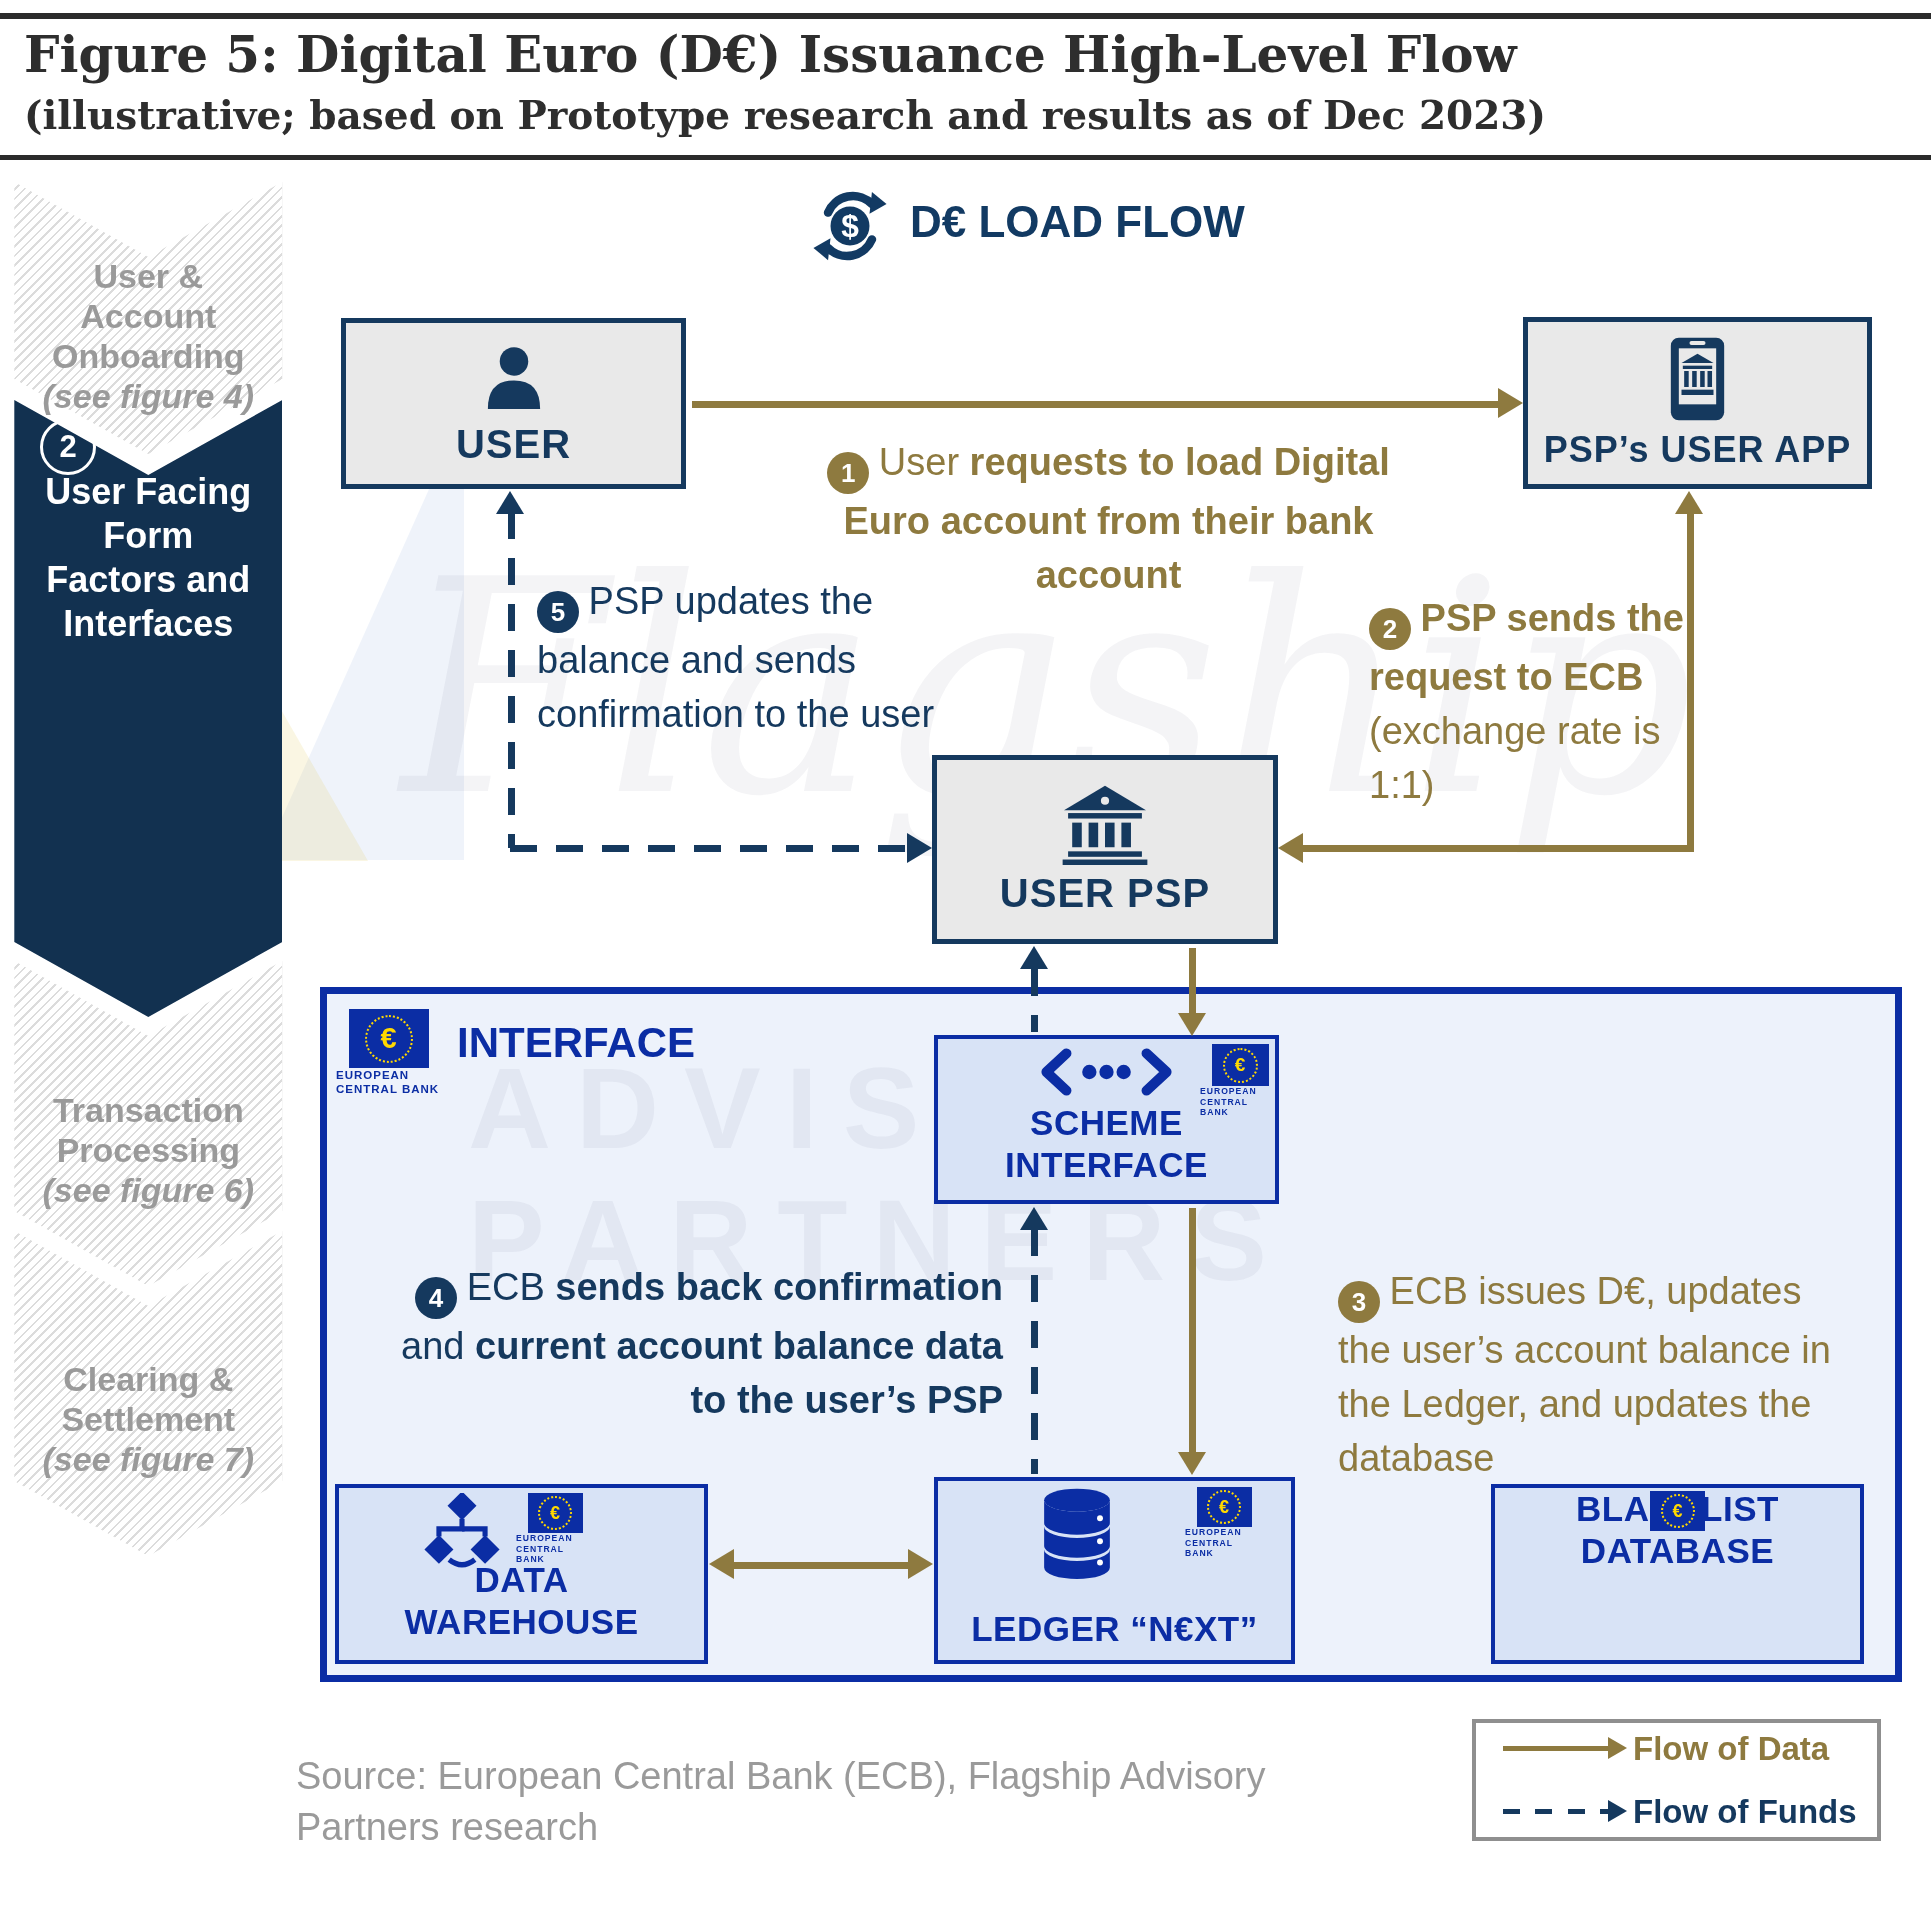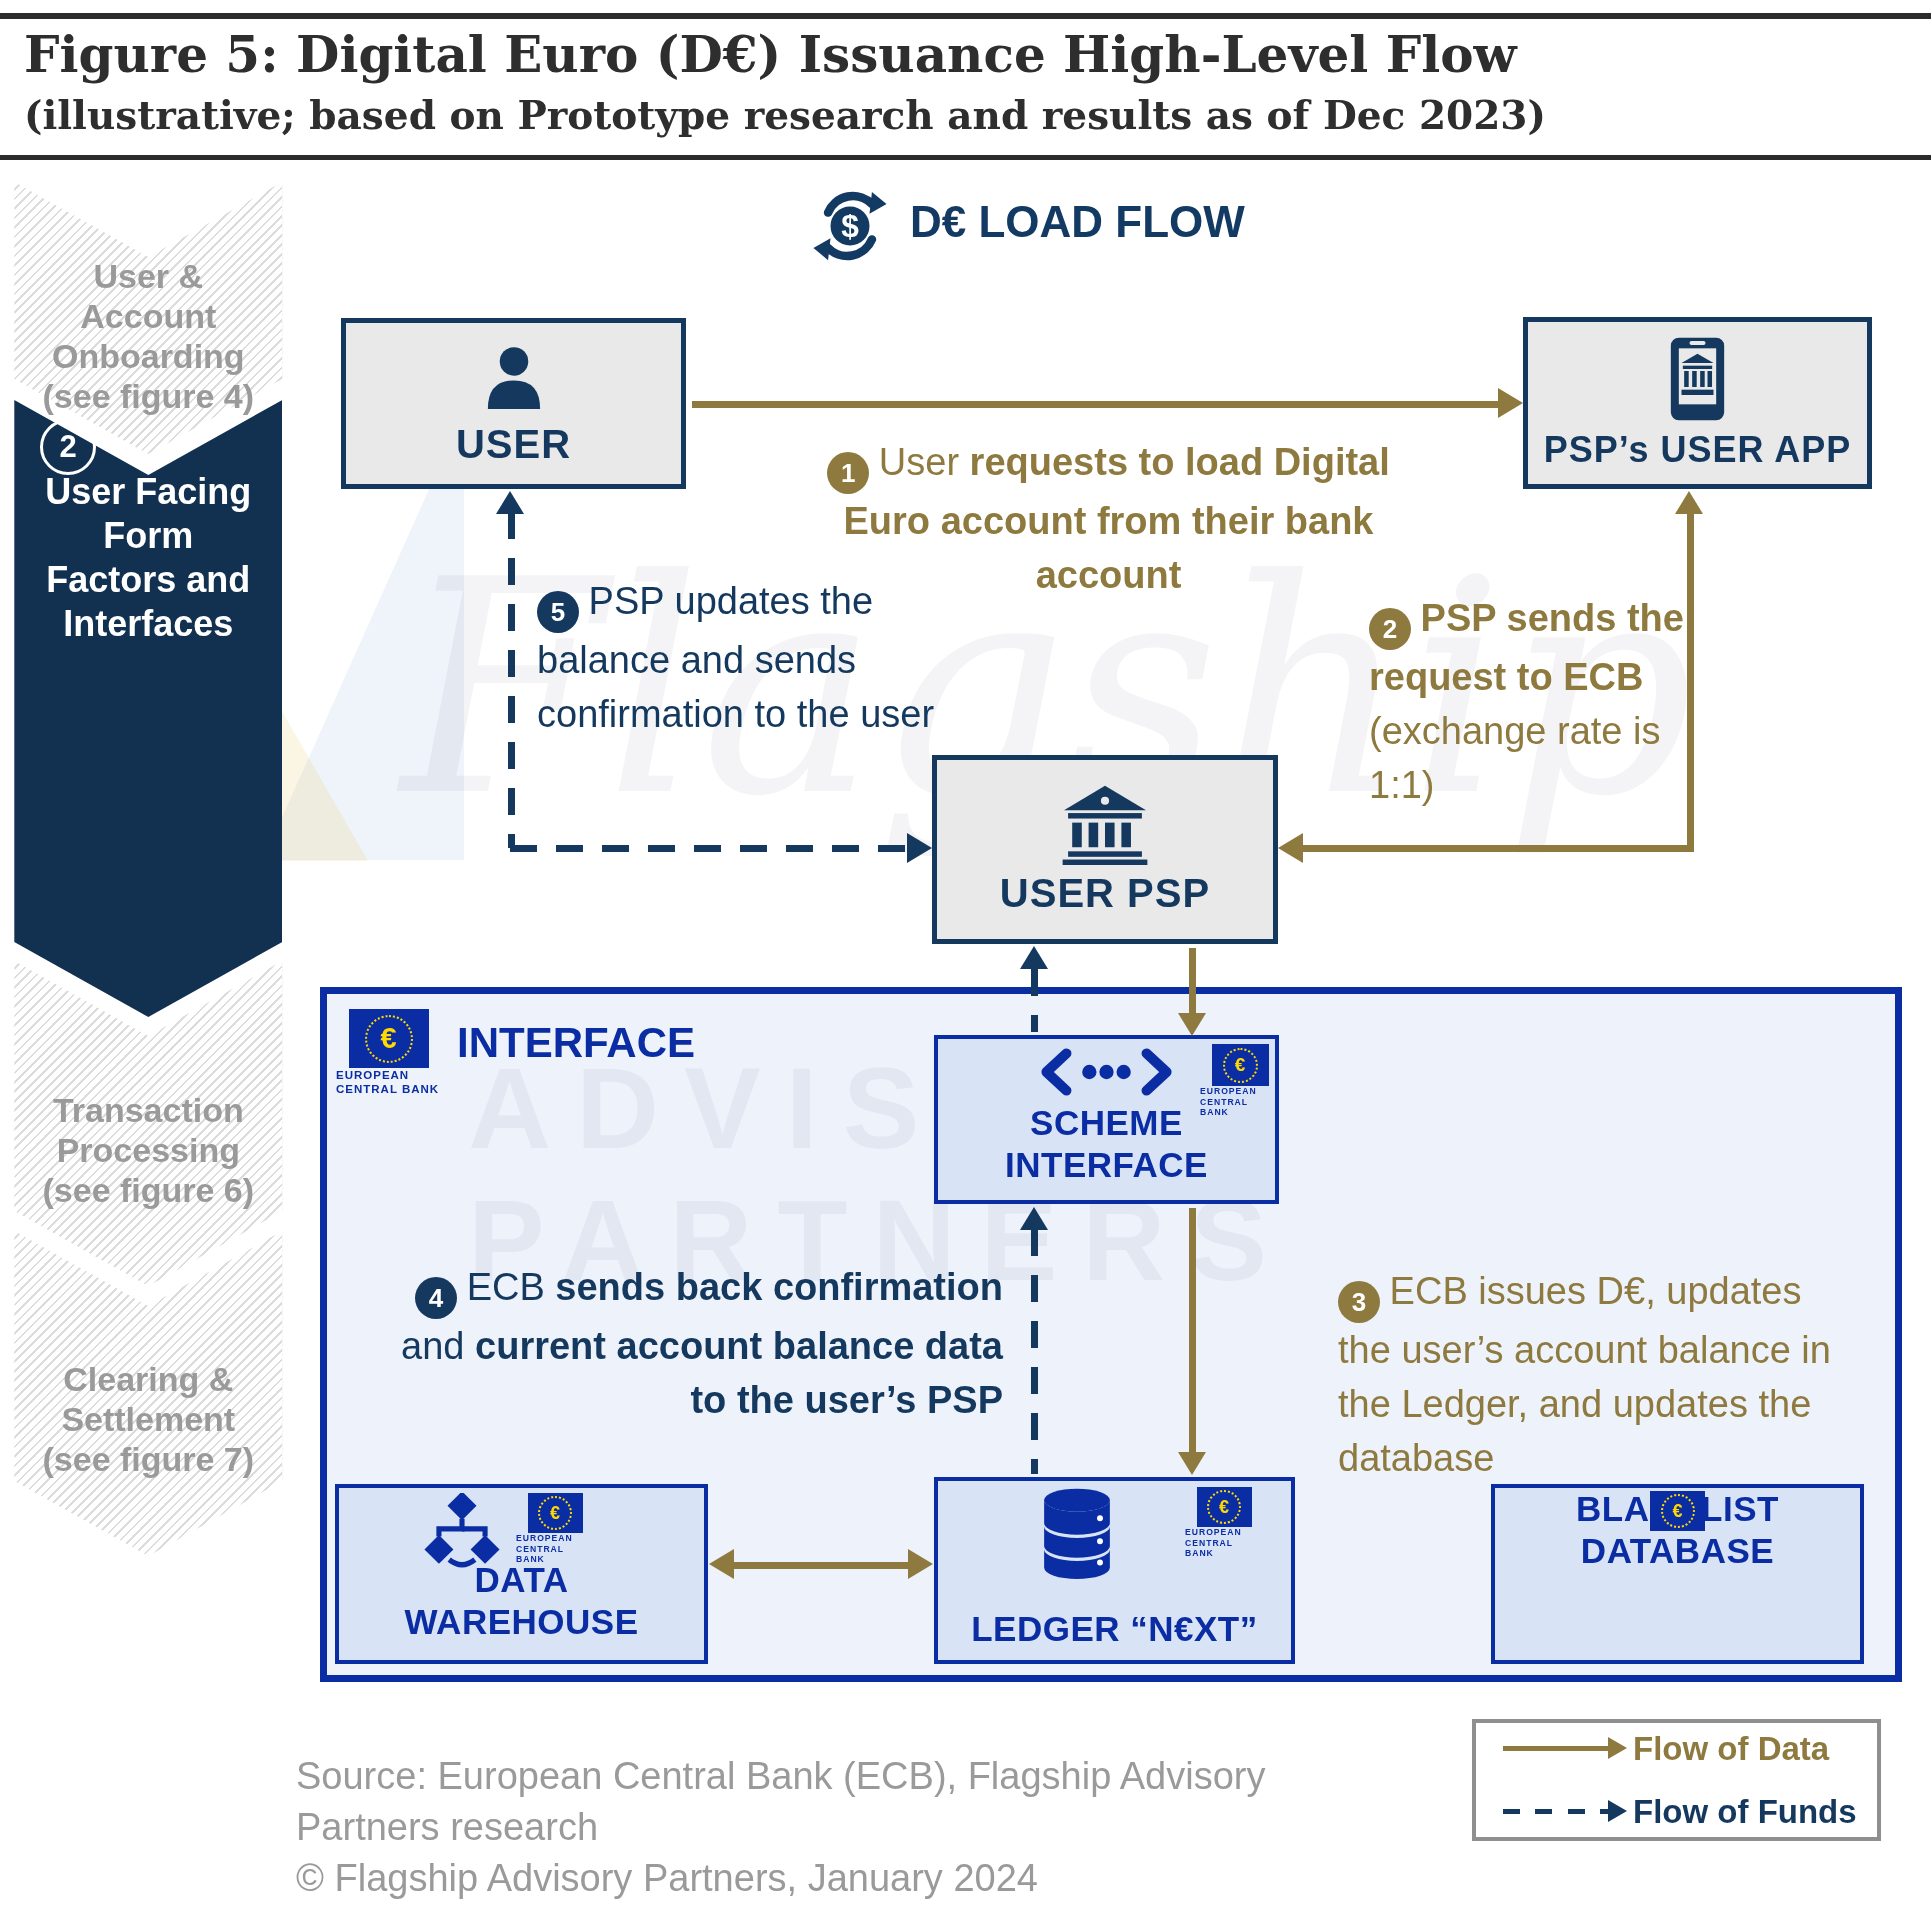--- a/index.html
+++ b/index.html
@@ -15,21 +15,21 @@
          font-weight:bold;font-size:39px;color:#2e2e2e;}
 
   
   .chev{position:absolute;left:14.3px;width:268px;
         clip-path:polygon(0 0,50% 75px,100% 0,100% calc(100% - 75px),50% 100%,0 calc(100% - 75px));}
   .chev.hatch{background:repeating-linear-gradient(135deg,#ffffff 0 4.8px,#dcdcdc 4.8px 6.7px);
         filter:drop-shadow(0 0 1.9px #bfbfbf);}
   .chev.navy{background:#123150;}
   .chevtext{position:absolute;width:268px;left:14.3px;text-align:center;
         font-weight:bold;font-size:34px;line-height:40px;color:#9a9a9a;}
-  .chevtext .note{}
+  .chevtext .note{font-style:italic;}
   .chevtext.white{color:#ffffff;font-size:36px;line-height:44px;}
   .numbadge{position:absolute;width:50px;height:50px;border-radius:50%;border:3.8px solid #fff;
         color:#fff;font-weight:bold;font-size:31px;display:flex;align-items:center;justify-content:center;}
 
   
   .wm-script{position:absolute;left:401px;top:516px;font-family:"DejaVu Serif",serif;
         font-style:italic;font-size:296px;color:rgba(30,45,85,0.05);z-index:2;pointer-events:none;}
   .wm-caps{position:absolute;left:468px;top:1042px;font-size:115px;font-weight:bold;letter-spacing:25px;
         color:rgba(30,45,85,0.05);z-index:2;pointer-events:none;}
   .sail1{position:absolute;left:263px;top:411px;width:201px;height:449px;background:rgba(120,160,210,0.12);
@@ -351,21 +351,20 @@
   <div class="step navy-t" style="left:401px;top:1260px;width:602px;text-align:right;">
     <span class="badge n">4</span><span>ECB </span><span class="b">sends back confirmation </span><span>and </span><span class="b">current account balance data to the user’s PSP</span>
   </div>
 
   <div class="step gold-t" style="left:1338px;top:1264px;width:497px;">
     <span class="badge g">3</span><span>ECB issues D€, updates the user’s account balance in the Ledger, and updates the database</span>
   </div>
 
   <div class="source">
     <div>Source: European Central Bank (ECB), Flagship Advisory Partners research</div>
-    <div>© Flagship Advisory Partners, January 2024</div>
   </div>
 
   <div class="legend">
     <div class="leg-row">
       <div class="leg-line solid">
           <div class="leg-head gold"></div>
         </div>
       <div class="leg-label gold-t">Flow of Data</div>
     </div>
     <div class="leg-row">

